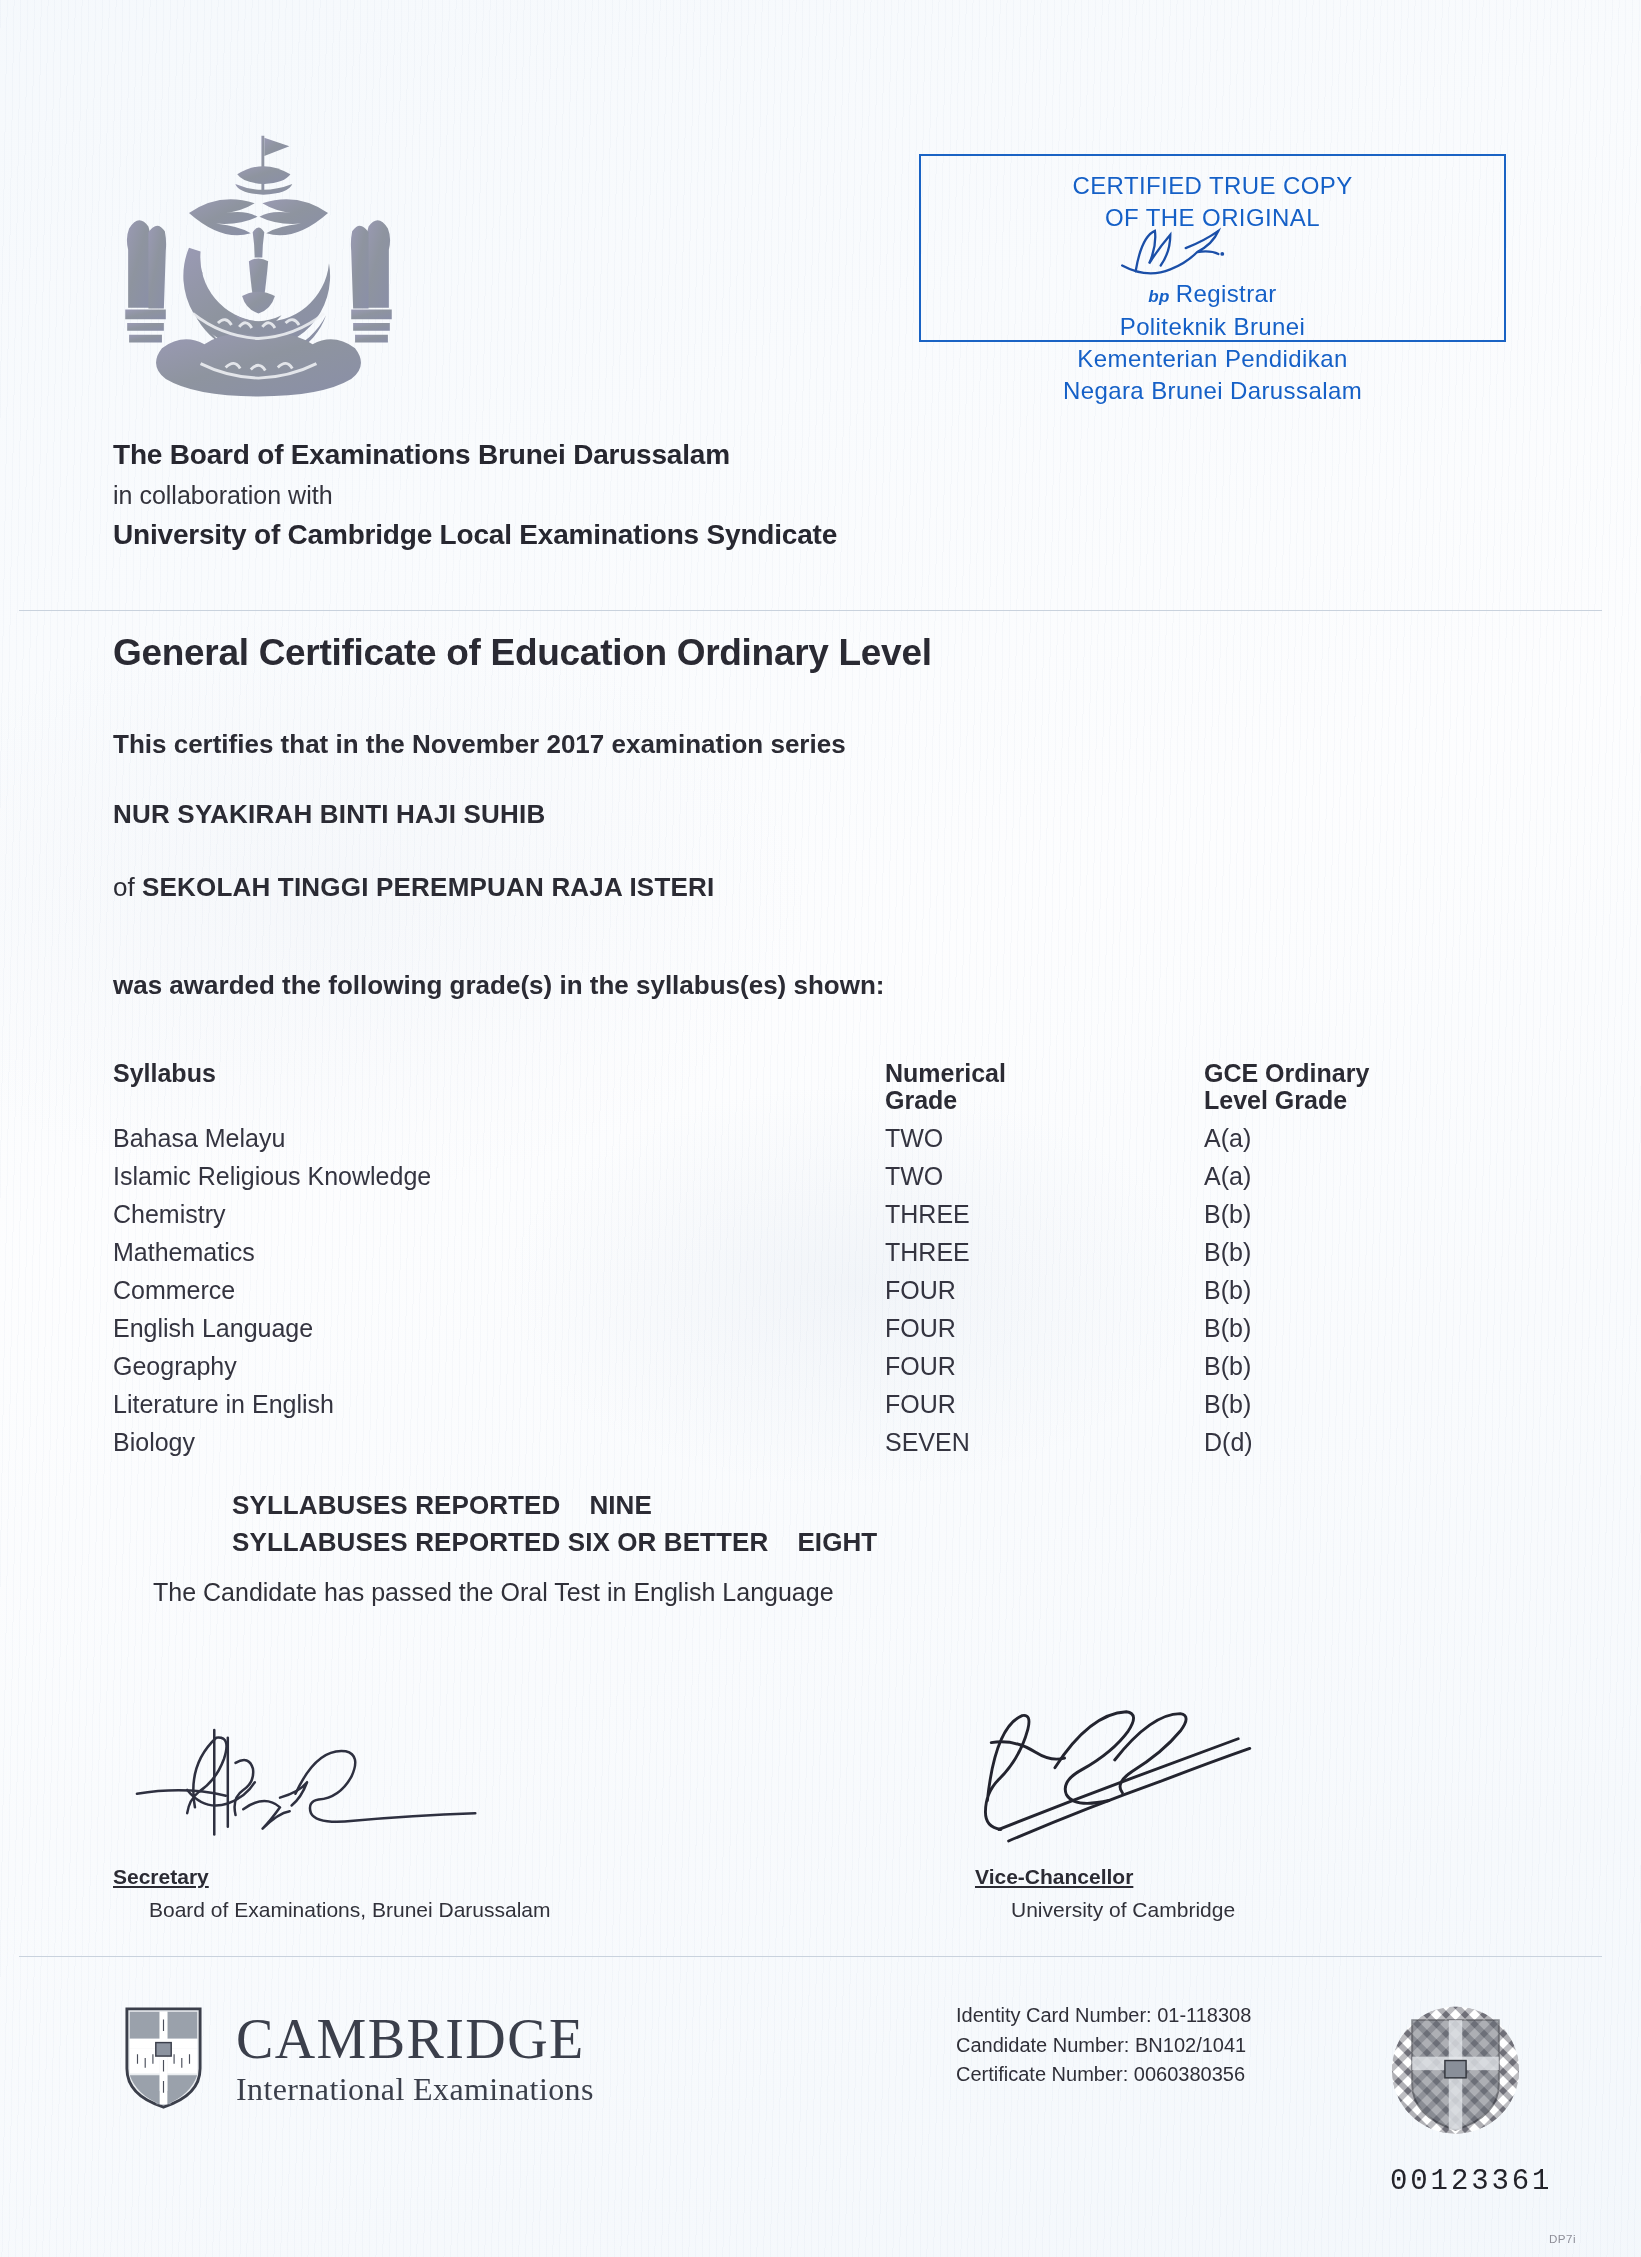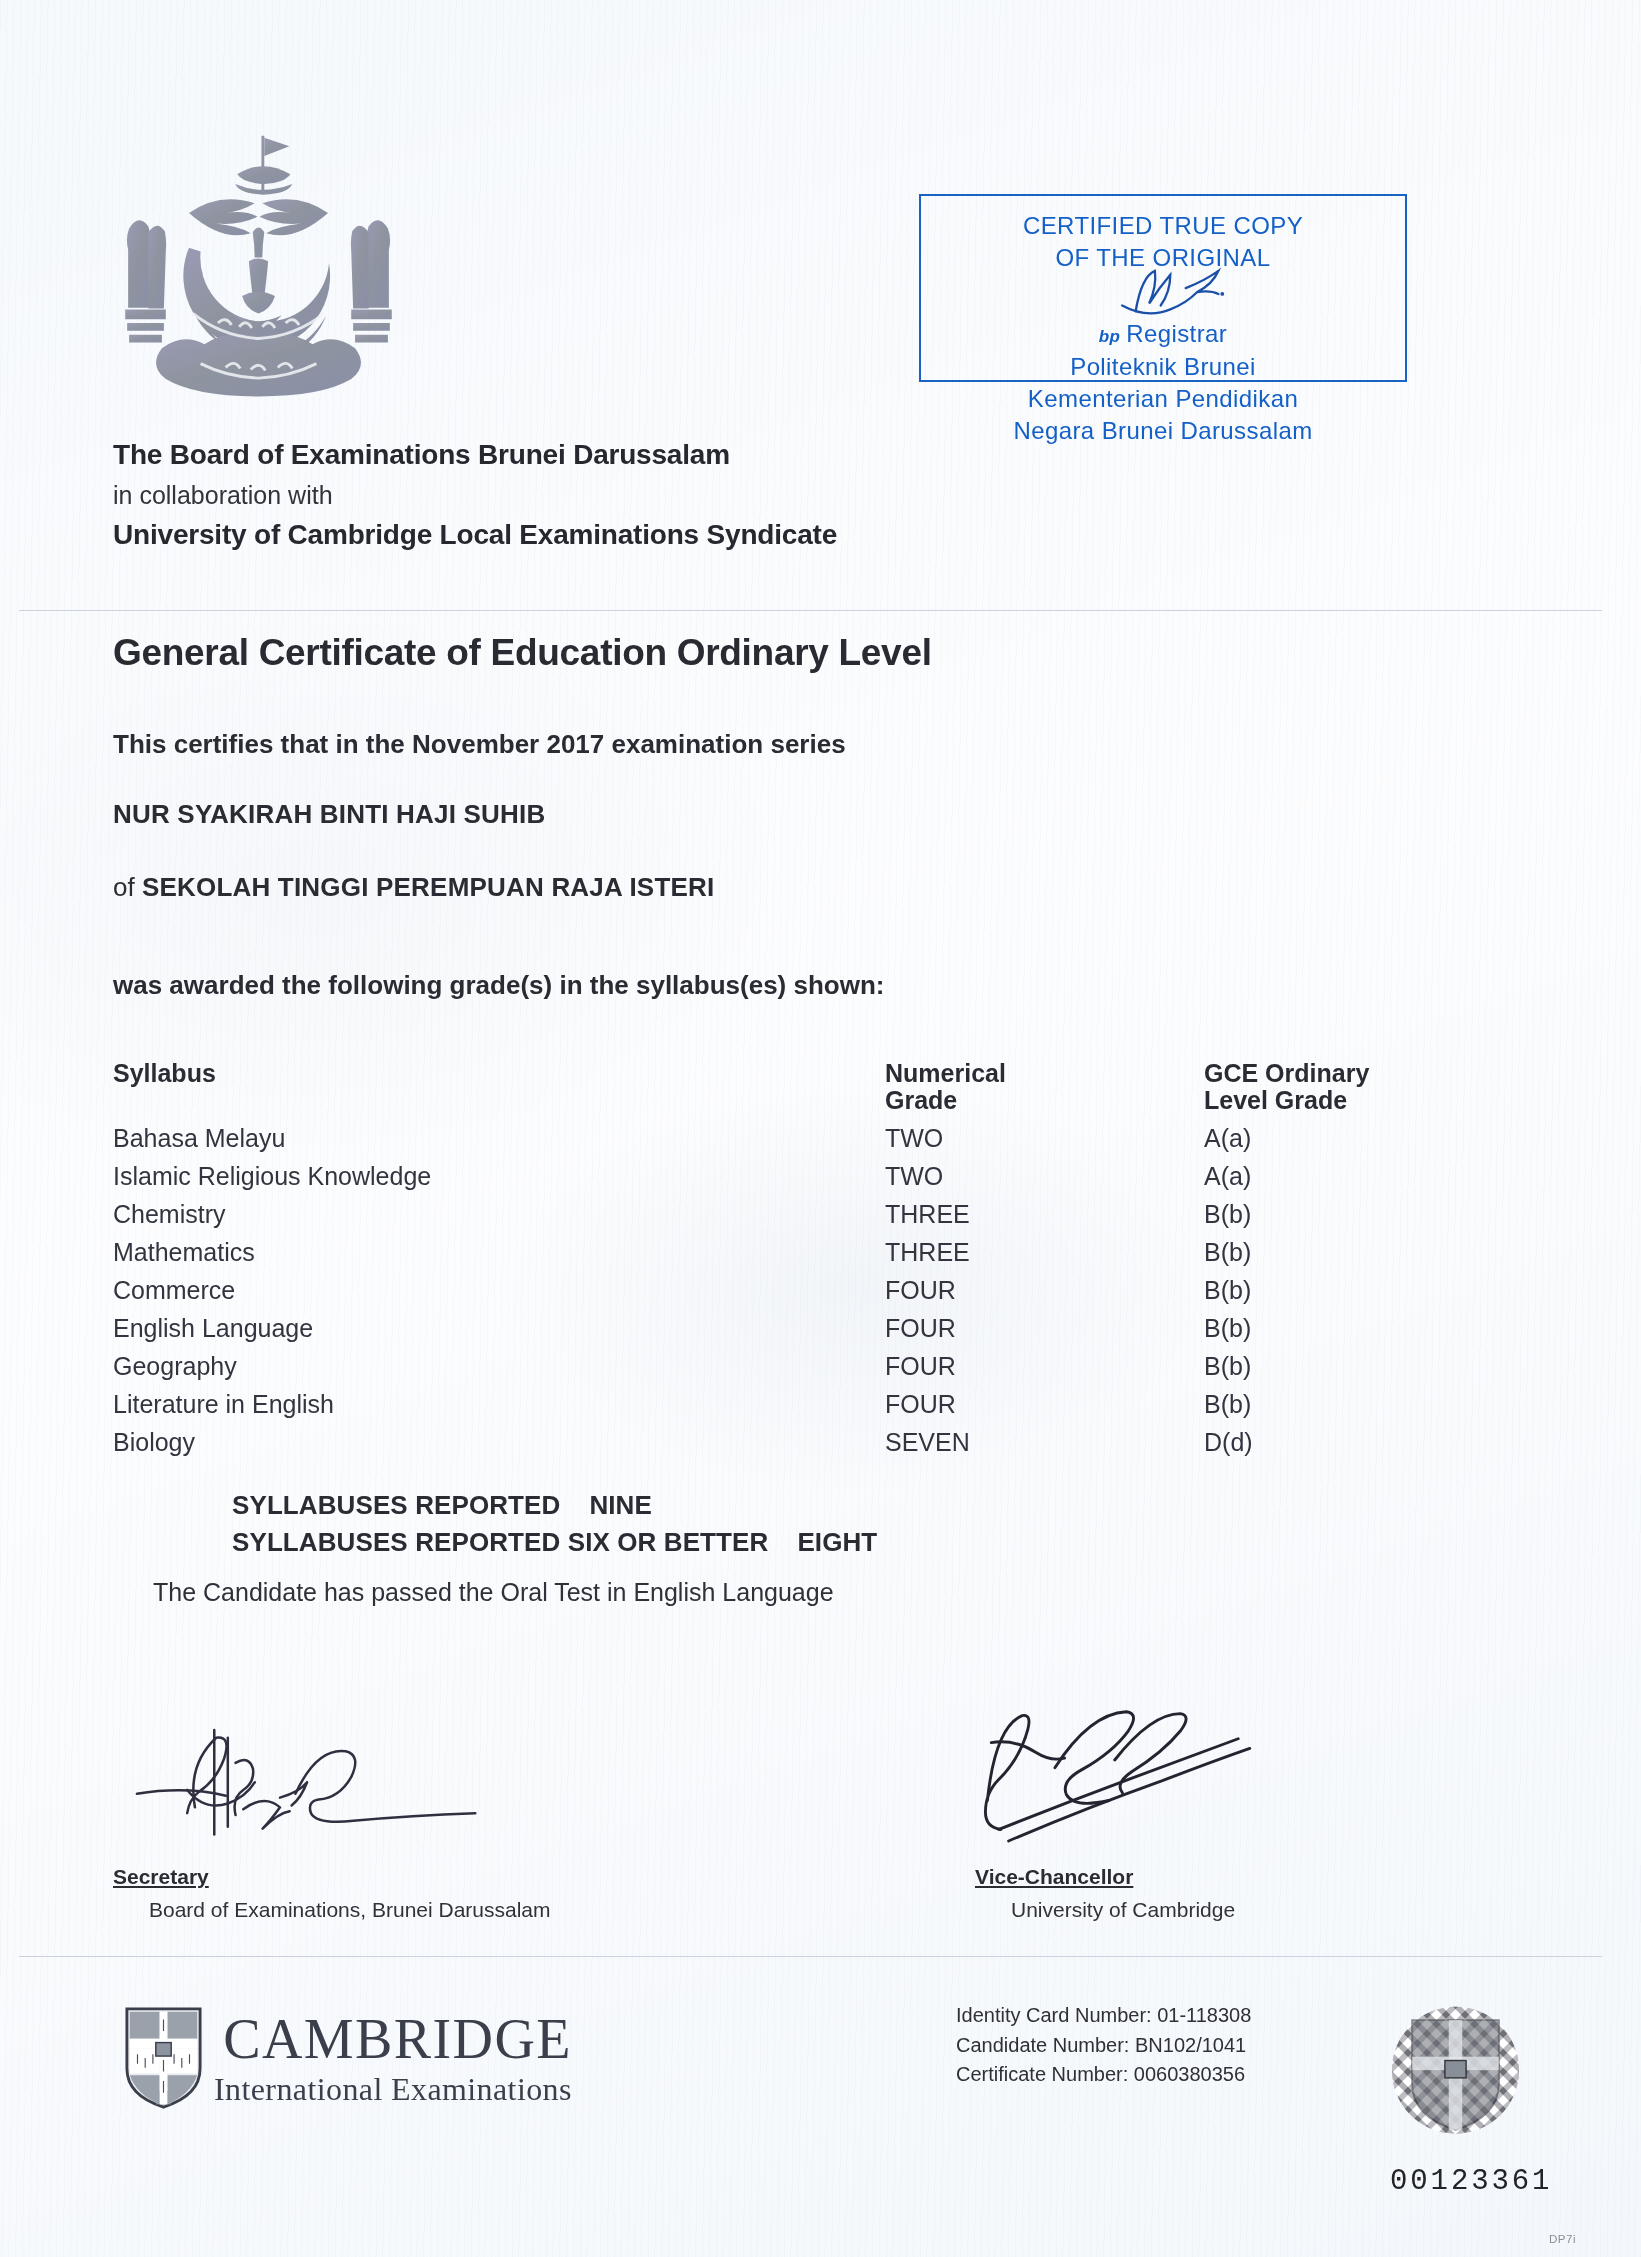--- a/index.html
+++ b/index.html
@@ -41,31 +41,30 @@
     position: absolute;
     left: 104px;
     top: 124px;
     width: 309px;
     height: 290px;
   }
   .stamp {
     position: absolute;
     left: 919px;
     top: 154px;
-    width: 488px;
+    width: 587px;
     height: 188px;
     border: 2.9px solid #1a63c4;
     text-align: center;
     color: #1560c7;
     font-size: 24px;
     line-height: 1.35;
     letter-spacing: 0.4px;
     padding-top: 13.5px;
     box-sizing: border-box;
-    margin-top: 40px;
   }
   .stamp .sig-wrap { position: relative; height: 44px; }
   .stamp-sig {
     position: absolute;
     left: 180px;
     top: -11.6px;
     width: 154px;
     height: 58px;
   }
   .stamp .registrar-line { position: relative; }
@@ -224,22 +223,21 @@
   #lbl-vc    { left: 975px; top: 1865px; }
   #sub-vc    { left: 975px; top: 1898px; }
 
   
   .cie-logo {
     position: absolute;
     left: 124px;
     top: 2006px;
     display: flex;
     align-items: center;
-    gap: 11px;
-    text-align: right;
+    gap: 33px;
   }
   .cie-shield { width: 79px; height: 104px; flex: none; }
   .cie-words { line-height: 1.0; }
   .cie-name {
     font-family: "Liberation Serif", serif;
     font-size: 56px;
     letter-spacing: 1.4px;
     color: #3b3f4b;
   }
   .cie-tag {

